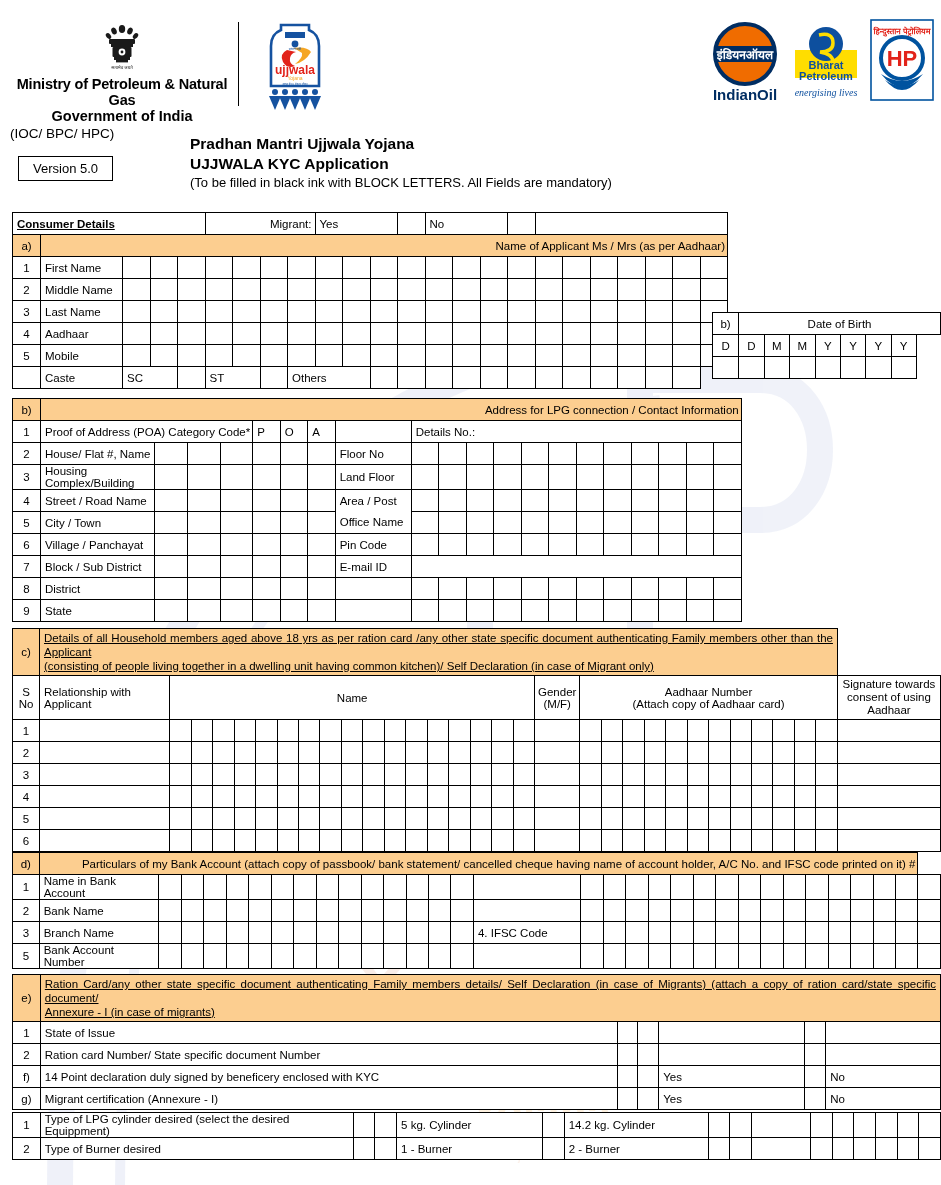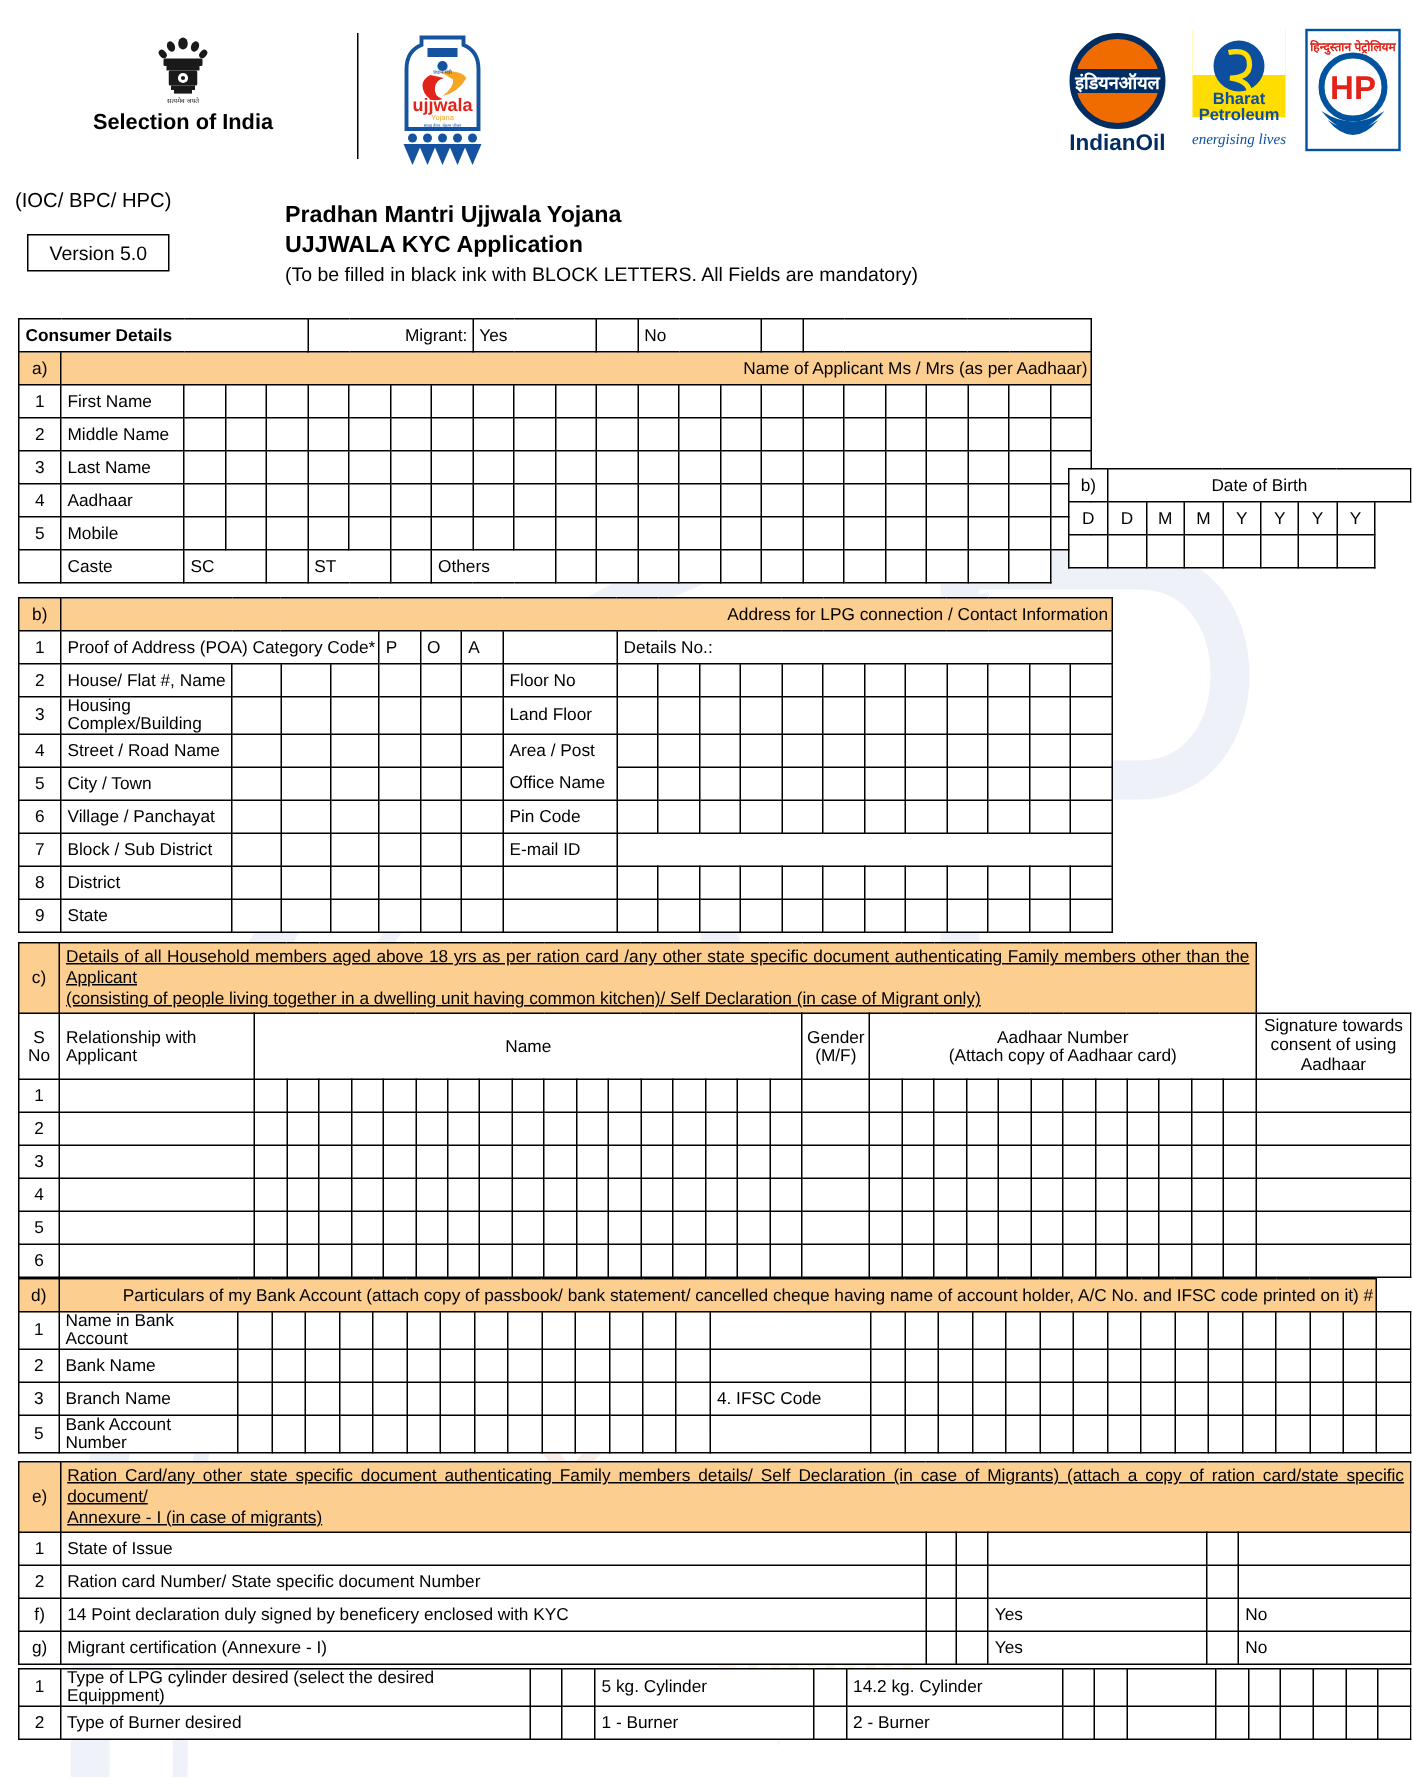--- a/index.html
+++ b/index.html
@@ -121,21 +121,22 @@
           <rect x="8" y="17" width="26" height="5" rx="1"></rect>
           <rect x="10" y="22" width="22" height="3"></rect>
           <rect x="11.5" y="25" width="19" height="10" rx="1"></rect>
           <circle cx="21" cy="30" r="3.4" fill="#fff"></circle>
           <circle cx="21" cy="30" r="1.4" fill="#1a1a1a"></circle>
           <rect x="13" y="35" width="16" height="3"></rect>
           <rect x="15" y="38" width="12" height="2.4"></rect>
         </g>
         <text x="21" y="46.5" font-size="4.4" text-anchor="middle" fill="#1a1a1a" font-family="'Liberation Sans', sans-serif">सत्यमेव जयते</text>
       </svg>
-      <div class="ministry-line2">Selection of India</div>
+      <div class="ministry-line1">Ministry of Petroleum &amp; Natural Gas</div>
+      <div class="ministry-line2">Government of India</div>
     </div>
 
     <div class="vdiv"></div>
 
     <div class="ujjwala-logo">
       <svg width="80" height="92" viewBox="0 0 80 92">
 
         <path d="M16 26 Q16 14 26 10 L26 5 L54 5 L54 10 Q64 14 64 26 L64 66 L16 66 Z" fill="none" stroke="#1552a0" stroke-width="2.6"></path>
         <rect x="30" y="12" width="20" height="6" fill="#1552a0"></rect>
 
@@ -215,21 +216,21 @@
 
   <table class="upper">
     <colgroup>
       <col style="width:28px">
         <col style="width:82px">
       <col span="22" style="width:27.5px">
     </colgroup>
 
     <tbody>
         <tr>
-      <td colspan="5" style="font-weight:bold;padding-left:4px;">Consumer Details</td>
+      <td colspan="5" style="font-weight:bold;padding-left:4px;text-decoration:underline;">Consumer Details</td>
       <td colspan="4" class="c" style="text-align:right;padding-right:3px;">Migrant:</td>
       <td colspan="3" class="lbl">Yes</td>
       <td></td>
       <td colspan="3" class="lbl">No</td>
       <td></td>
       <td colspan="7"></td>
     </tr>
 
     <tr>
       <td class="orange num">a)</td>

